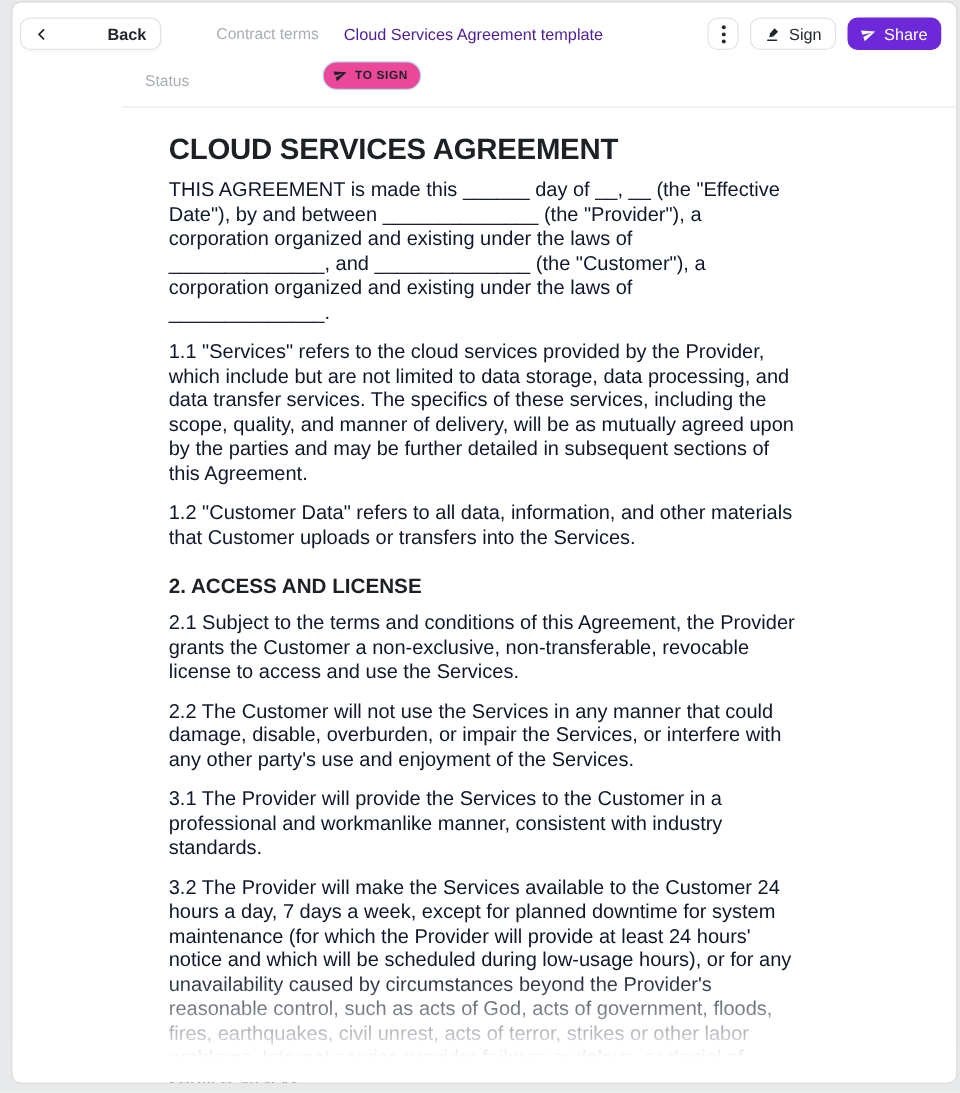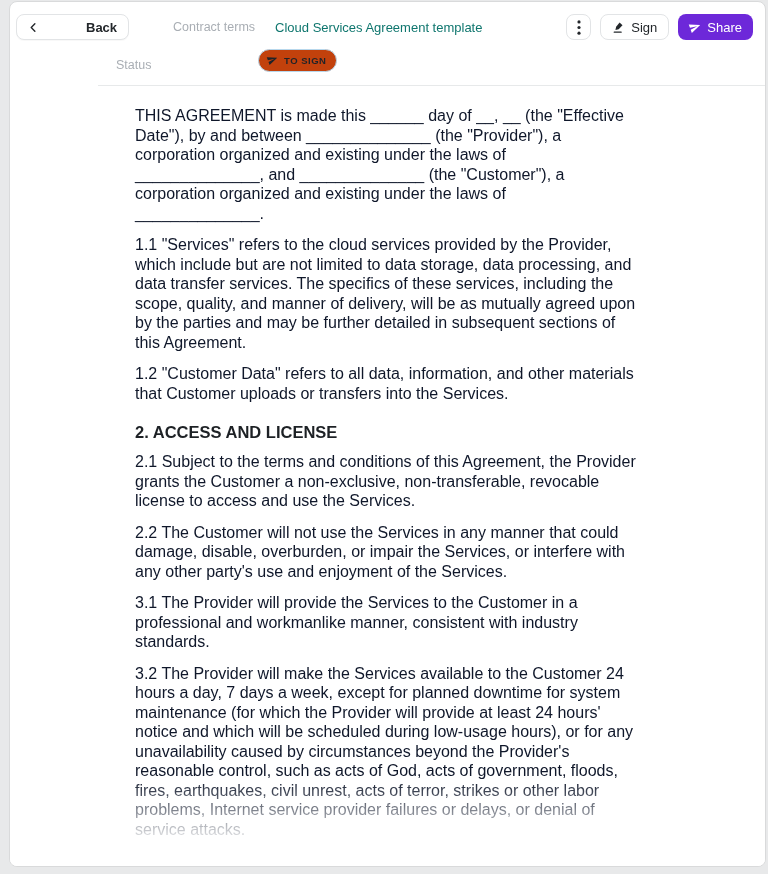--- a/index.html
+++ b/index.html
@@ -10,29 +10,29 @@
   .header{padding:12px 12px 0 6px;}
   .row1{display:flex;align-items:center;}
   .btn{display:inline-flex;align-items:center;gap:6px;background:#fff;
     border:1px solid #e2e4e6;border-radius:8px;height:26px;padding:0 11px;
     font-size:13px;color:#23272b;cursor:pointer;box-sizing:border-box;
     font-family:"Liberation Sans",sans-serif;}
   .btn svg{display:block;}
   .back-btn{font-weight:700;box-shadow:0 1px 1px rgba(0,0,0,.03);gap:47px;}
   .meta-label{color:#a9aeb4;font-size:12.5px;width:102px;flex:0 0 102px;}
   .row1 .meta-label{margin-left:44px;}
-  .doc-title{font-size:13px;color:#0f766e;font-weight:500;flex:1;
+  .doc-title{font-size:13px;color:#4c1d95;font-weight:500;flex:1;
     white-space:nowrap;overflow:hidden;}
   .actions{display:flex;align-items:center;gap:9px;}
   .kebab-btn{width:25px;padding:0;justify-content:center;}
   .sign-btn{font-weight:500;}
   .share-btn{border:none;color:#fff;font-weight:500;background:#6d28d9;}
   .row2{display:flex;align-items:flex-end;margin-top:9px;padding-left:100px;gap:40px;}
   .badge{display:inline-flex;align-items:center;gap:6px;border:1px solid #b7d7ec;
-    border-radius:13px;height:21px;padding:0 10px 0 8px;background:#c2410c;
+    border-radius:13px;height:21px;padding:0 10px 0 8px;background:#ec4899;
     font-size:9.5px;font-weight:700;letter-spacing:.5px;color:#1f2329;}
   .divider{border-top:1px solid #e7e9ea;margin:13px 0 0 88px;}
   
   .doc{padding:20px 0 0 125px;width:502px;}
   .doc h1{margin:0 0 10px;font-size:23.5px;letter-spacing:-.2px;
     font-weight:800;color:#1d2125;}
   .doc h2{margin:20px 0 10px;font-size:16.5px;font-weight:800;color:#1d2125;}
   .doc p{margin:0 0 12px;font-size:16px;line-height:19.5px;color:#0f172a;}
   .doc p.joined{margin-bottom:0;}
   .fade{position:absolute;left:0;right:0;bottom:0;height:88px;pointer-events:none;
@@ -93,20 +93,21 @@
             </svg>
         </span>
         <span>TO SIGN</span>
       </span>
     </div>
   </header>
 
   <div class="divider"></div>
 
   <main class="doc">
+    <h1>CLOUD SERVICES AGREEMENT</h1>
     <p>THIS AGREEMENT is made this ______ day of __, __ (the "Effective Date"), by and between ______________ (the "Provider"), a corporation organized and existing under the laws of ______________, and ______________ (the "Customer"), a corporation organized and existing under the laws of ______________.</p>
 
     <p>1.1 "Services" refers to the cloud services provided by the Provider, which include but are not limited to data storage, data processing, and data transfer services. The specifics of these services, including the scope, quality, and manner of delivery, will be as mutually agreed upon by the parties and may be further detailed in subsequent sections of this Agreement.</p>
     <p>1.2 "Customer Data" refers to all data, information, and other materials that Customer uploads or transfers into the Services.</p>
 
     <h2>2. ACCESS AND LICENSE</h2>
     <p>2.1 Subject to the terms and conditions of this Agreement, the Provider grants the Customer a non-exclusive, non-transferable, revocable license to access and use the Services.</p>
     <p>2.2 The Customer will not use the Services in any manner that could damage, disable, overburden, or impair the Services, or interfere with any other party's use and enjoyment of the Services.</p>
 
     <p>3.1 The Provider will provide the Services to the Customer in a professional and workmanlike manner, consistent with industry standards.</p>

